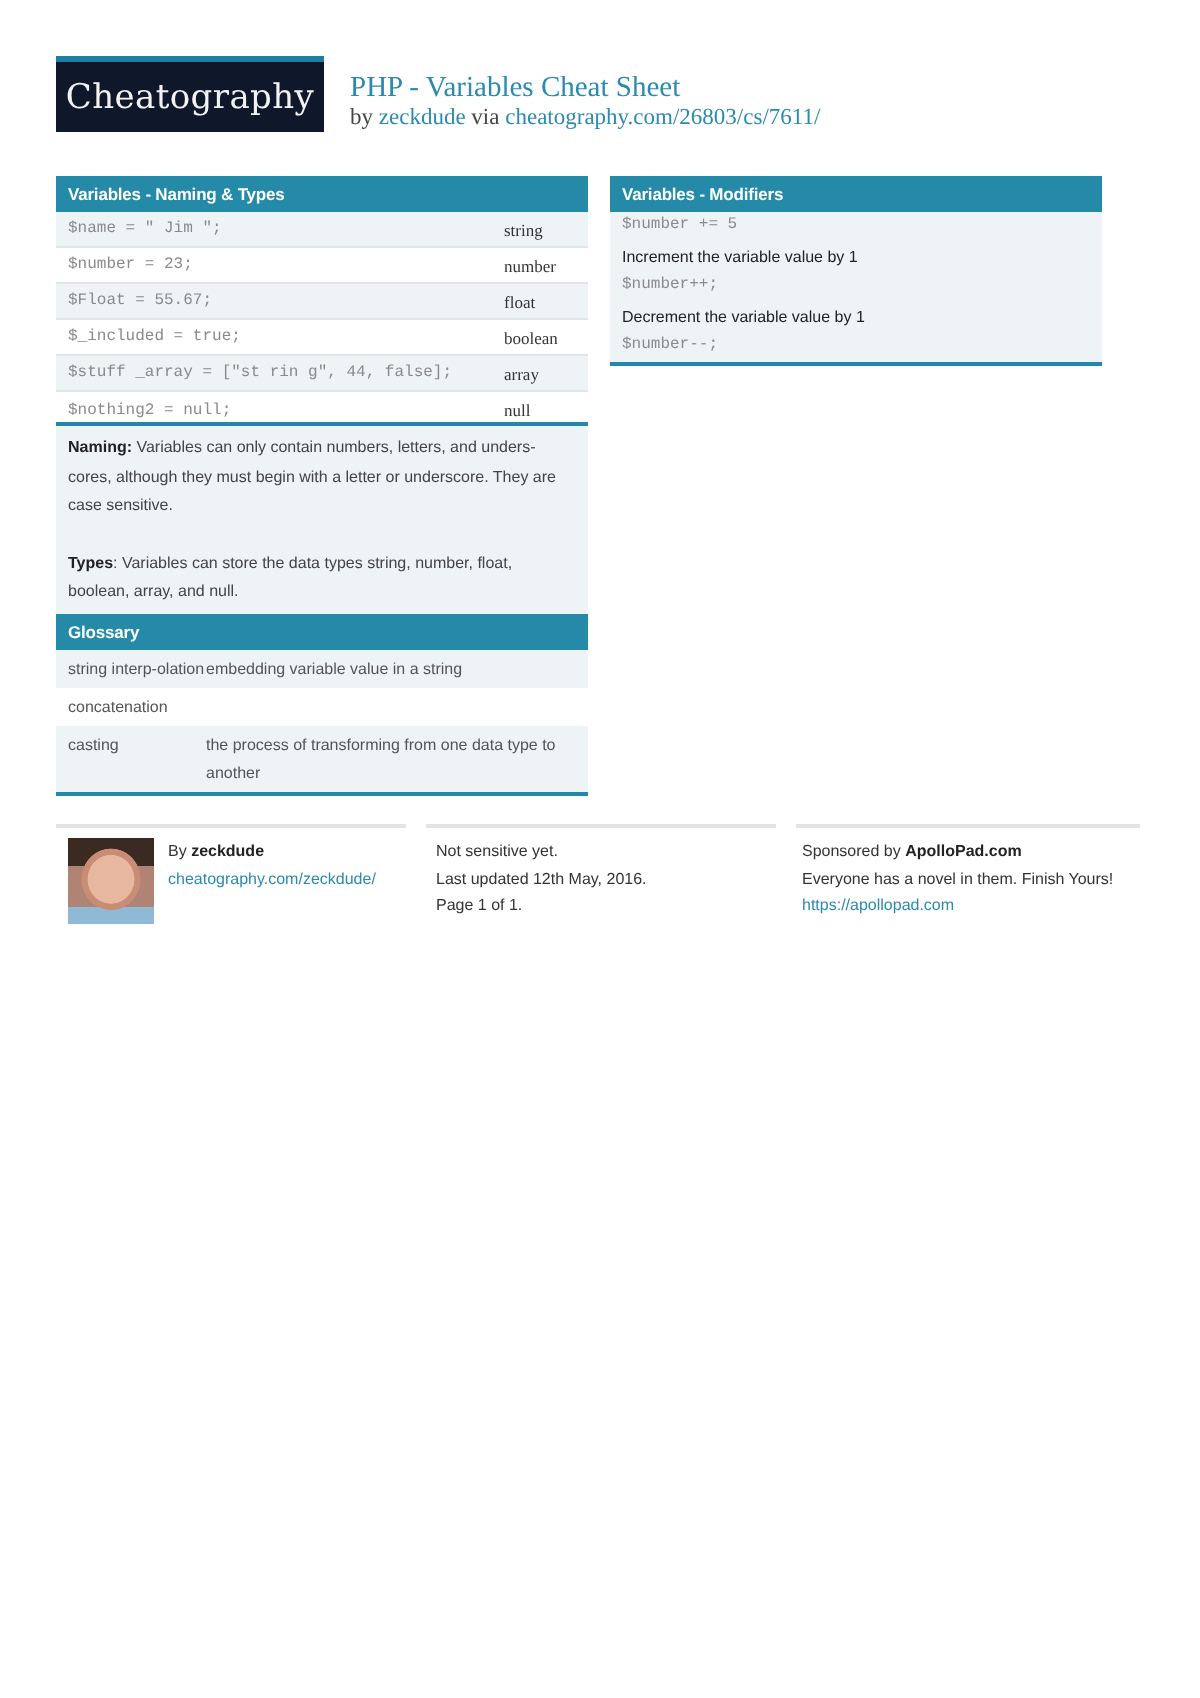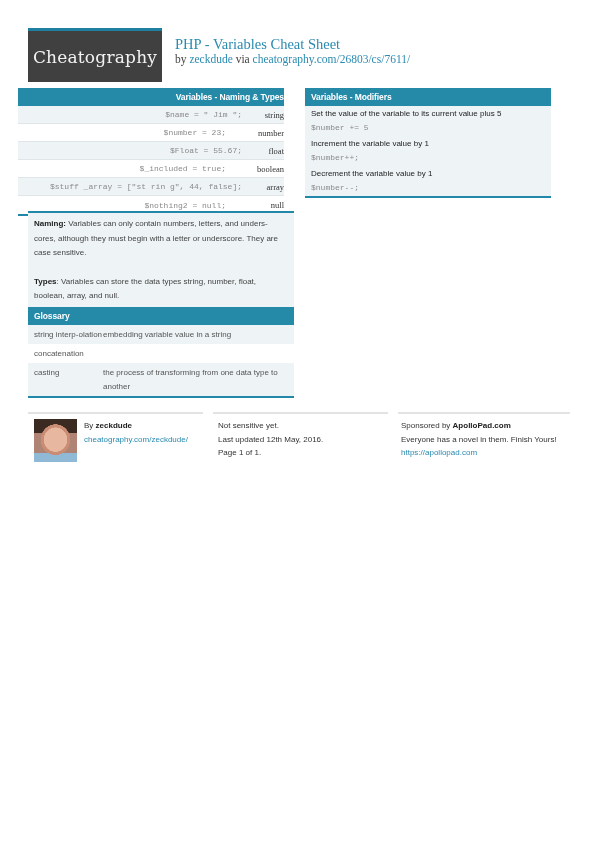--- a/index.html
+++ b/index.html
@@ -1,21 +1,21 @@
 <!DOCTYPE html>
 <html><head>
   <meta charset="utf-8">
   <style>
     * { box-sizing: border-box; margin: 0; padding: 0; }
     html, body { width: 600px; height: 849px; background: #ffffff; overflow: hidden; }
     body { position: relative; font-family: "Liberation Sans", sans-serif; color: #333333; }
 
     .logo {
-      position: absolute; left: 28px; top: 28px; width: 134px; height: 54px;
-      background: #404040; border-top: 3px solid #1f7fa0;
+      position: absolute; left: 28px; top: 28px; width: 134px; height: 38px;
+      background: #0f172a; border-top: 3px solid #1f7fa0;
       display: flex; align-items: center; justify-content: center;
     }
     .logo span { color: #f2f2f2; font-family: "DejaVu Serif", serif; font-size: 17px; letter-spacing: 0.2px; }
 
     .title-block { position: absolute; left: 175px; top: 36px; }
     .title { font-family: "Liberation Serif", serif; font-size: 14.5px; color: #2a8ab0; line-height: 16px; }
     .byline { font-family: Liberation Serif, serif; font-size: 11.5px; color: #444; margin-top: 1px; }
     .byline .lnk { color: #2a8ab0; }
 
     .box { position: absolute; border-bottom: 2px solid #2288aa; }
@@ -23,21 +23,21 @@
       background: #2589a8; color: #ffffff; font-size: 8.5px; font-weight: bold;
       height: 18px; line-height: 18px; padding-left: 6px; letter-spacing: -0.1px;
     }
 
     .row { display: flex; align-items: center; font-size: 8px; }
     .row.alt { background: #eef3f6; }
     .row.white { background: #ffffff; gap: 16px; }
     .code { font-family: "Liberation Mono", monospace; color: #8a8a8a; font-size: 8px; }
 
     
-    #box-naming { left: 18px; top: 88px; width: 266px; text-align: right; }
+    #box-naming { left: 28px; top: 88px; width: 266px; }
     #box-naming .row { height: 18px; border-bottom: 1px solid #dfe6ea; }
     #box-naming .row .c1 { flex: 1; padding-left: 6px; }
     #box-naming .row .c2 { width: 42px; color: #333; font-size: 8.5px; font-family: Liberation Serif, serif; }
 
     #box-notes { left: 28px; top: 211px; width: 266px; background: #eef3f6; border-top: 2px solid #2288aa; padding: 4px 10px 4px 6px; }
     #box-notes p { font-size: 8px; line-height: 14.5px; color: #444; }
     #box-notes b { color: #222; }
     #box-notes .gap { height: 14px; }
 
     
@@ -120,21 +120,20 @@
     <span class="g1">concatenation</span>
   </div>
   <div class="grow alt row" style="align-items:flex-start">
     <span class="g1">casting</span>
     <span class="g2">the process of transforming from one data type to another</span>
   </div>
 </div>
 
 <div class="box" id="box-mod">
   <div class="box-header">Variables - Modifiers</div>
-  <div class="mline desc">Set the value of the variable to its current value plus 5</div>
   <div class="mline code">$number += 5</div>
   <div class="mline desc">Increment the variable value by 1</div>
   <div class="mline code">$number++;</div>
   <div class="mline desc">Decrement the variable value by 1</div>
   <div class="mline code">$number--;</div>
 </div>
 
 <div class="fdiv" style="left:28px;width:175px"></div>
 <div class="fdiv" style="left:213px;width:175px"></div>
 <div class="fdiv" style="left:398px;width:172px"></div>

